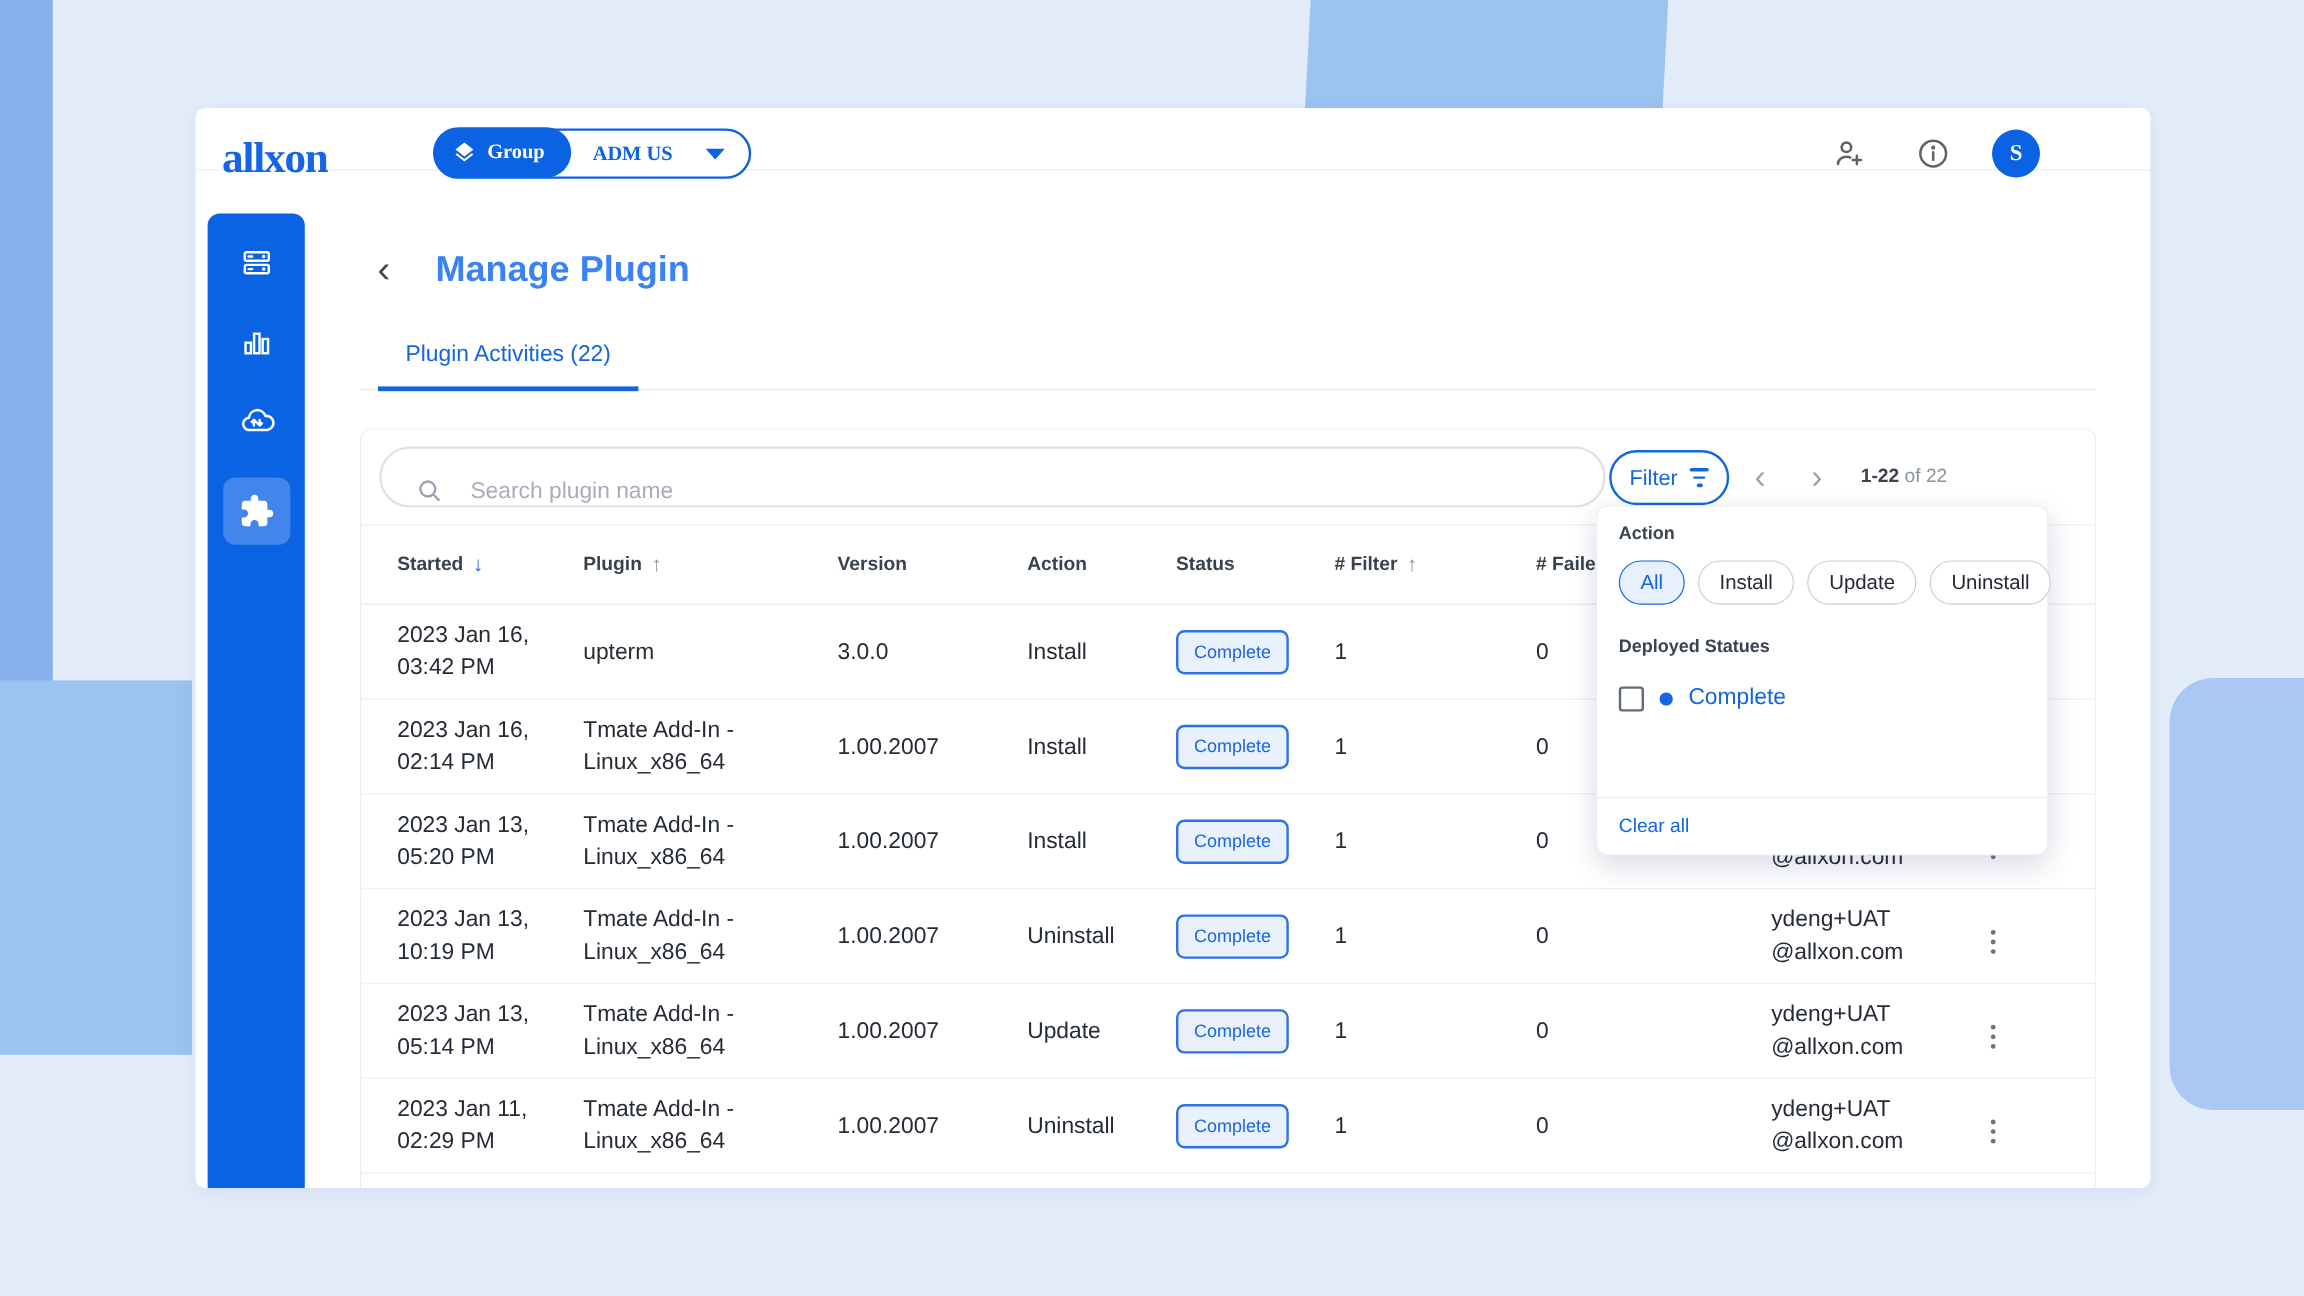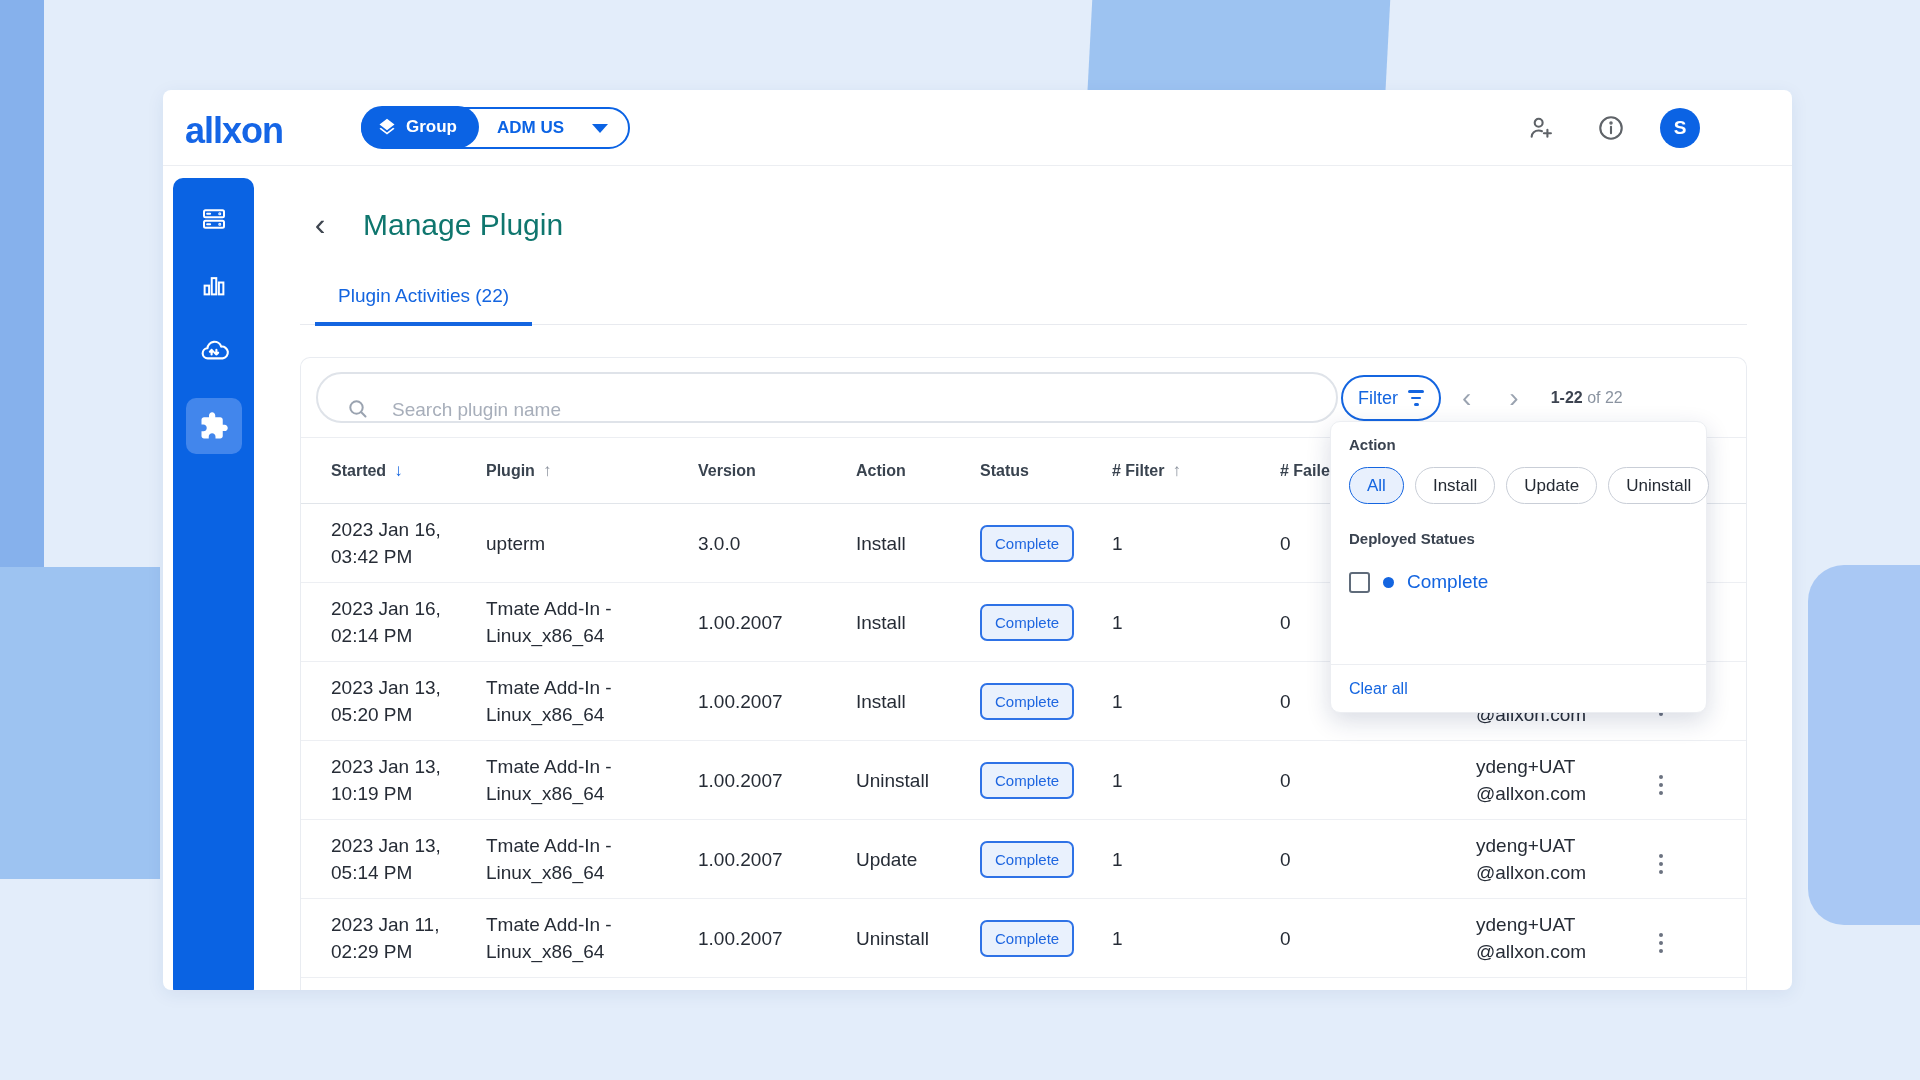--- a/index.html
+++ b/index.html
@@ -11,40 +11,40 @@
   .bg-shape { position:absolute; }
   .bg-band-top { left:1090px; top:-4px; width:298px; height:94px; background:#9dc3f1; transform:skewX(-3deg); }
   .bg-left-strip { left:0; top:0; width:44px; height:570px; background:#86b1ec; }
   .bg-left-block { left:0; top:567px; width:160px; height:312px; background:#9dc3f1; }
   .bg-right-block { left:1808px; top:565px; width:112px; height:360px; background:#a9c8f4; border-radius:36px 0 0 36px; }
 
   
   .card { position:absolute; left:163px; top:90px; width:1629px; height:900px; background:#ffffff; border-radius:8px; box-shadow:0 4px 18px rgba(25,60,130,.08); overflow:hidden; }
 
   
-  .app-header { position:absolute; left:0; top:0; width:100%; height:76px; border-bottom:1px solid #eceef2; display:flex; align-items:center; }
+  .app-header { position:absolute; left:0; top:0; width:100%; height:52px; border-bottom:1px solid #eceef2; display:flex; align-items:center;font-family:Liberation Serif, serif; }
   .logo { position:absolute; left:22px; top:20px; font-size:36px; font-weight:800; color:#1565e6; letter-spacing:-1px; }
   .group-switch { position:absolute; left:198px; top:17px; height:42px; border:2px solid #0b63e4; border-radius:21px; background:#fff; display:flex; align-items:center; }
   .group-seg { height:42px; margin:-2px 0 0 -2px; background:#0b63e4; border-radius:21px; display:flex; align-items:center; padding:0 22px 0 16px; gap:9px; }
   .group-seg .seg-label { color:#fff; font-size:17px; font-weight:bold; }
   .org-seg { display:flex; align-items:center; gap:28px; padding:0 20px 0 18px; }
   .org-seg .org-label { color:#0b63e4; font-size:17px; font-weight:bold; }
   .caret-down { width:0; height:0; border-left:8px solid transparent; border-right:8px solid transparent; border-top:9px solid #0b63e4; }
   .hdr-icon { position:absolute; top:22px; width:32px; height:32px; display:flex; align-items:center; justify-content:center; }
   .hdr-person { left:1362px; } .hdr-info { left:1432px; }
   .avatar { position:absolute; left:1497px; top:18px; width:40px; height:40px; border-radius:50%; background:#0b63e4; color:#fff; font-size:19px; font-weight:bold; display:flex; align-items:center; justify-content:center; }
 
   
   .sidebar { position:absolute; left:10px; top:88px; width:81px; height:820px; background:#0a63e3; border-radius:10px; display:flex; flex-direction:column; align-items:center; padding-top:22px; gap:28px; }
   .side-item { width:56px; height:38px; display:flex; align-items:center; justify-content:center; border-radius:10px; }
   .side-item.active { width:56px; height:56px; background:#4286ec; }
 
   
   .back-btn { position:absolute; left:142px; top:118px; font-size:32px; color:#3f4650; line-height:32px; width:30px; text-align:center; cursor:pointer; }
-  .page-title { position:absolute; left:200px; top:118px; font-size:30px; font-weight:normal; color:#0f766e; }
+  .page-title { position:absolute; left:200px; top:118px; font-size:30px; font-weight:bold; color:#3b82f6; }
 
   .tabs-row { position:absolute; left:137px; right:45px; top:186px; height:49px; border-bottom:1px solid #e8eaef; display:flex; padding-left:15px; }
   .tab { font-size:19px; padding:0 23px; display:flex; align-items:flex-start; padding-top:9px; color:#5f6b7a; }
   .tab.active { color:#1465e0; border-bottom:4px solid #1465e0; margin-bottom:-2px; }
   .tab + .tab { margin-left:1px; }
 
   
   .panel-box { position:absolute; left:137px; top:267px; width:1447px; height:633px; border:1px solid #e9ecf1; border-bottom:none; border-radius:10px 10px 0 0; background:#fff; }
   .toolbar { position:relative; height:80px; border-bottom:1px solid #eceef2; }
   .search-pill { position:absolute; left:15px; top:14px; width:1022px; height:51px; border:2px solid #dfe3e9; border-radius:26px; display:flex; align-items:flex-end; padding-left:28px; gap:22px; background:#fff; }

